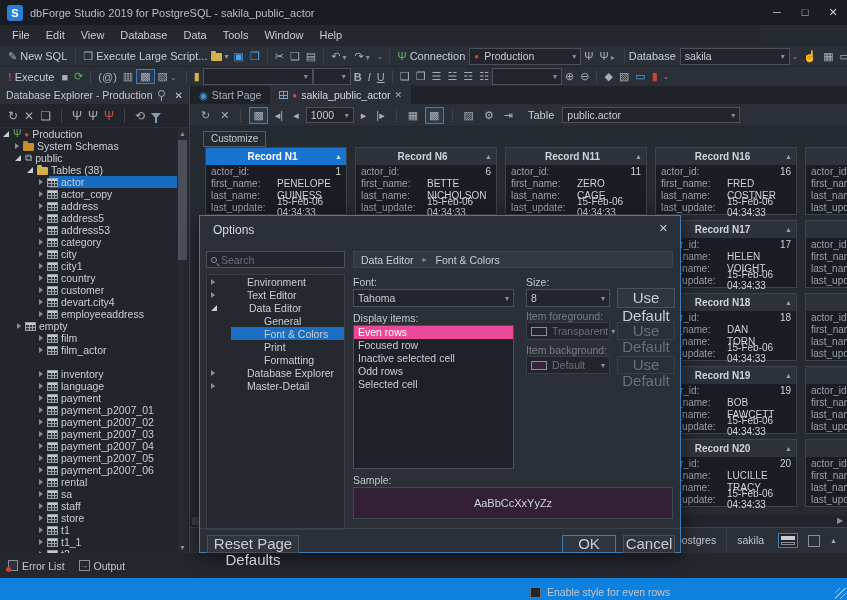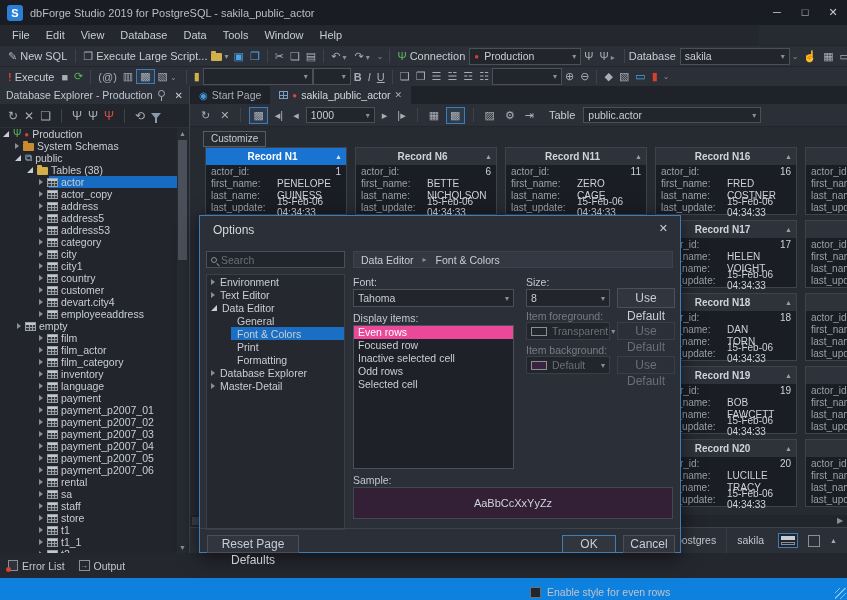--- a/index.html
+++ b/index.html
@@ -133,32 +133,32 @@
 #dlg-search input { background:transparent; border:none; outline:none; color:#c9cdd4; width:110px;
                     font-size:10.5px; font-family:inherit; }
 #dlg-search input::placeholder { color:#6a6f78; }
 #dlg-crumb { position:absolute; left:153px; top:35px; width:320px; height:17px; background:#343842;
              border:1px solid #3e424b; display:flex; align-items:center; padding:0 7px; gap:7px;
              font-size:10.5px; }
 #dlg-tree { position:absolute; left:6px; top:58px; width:139px; height:256px; border:1px solid #3a3e46;
             background:#25282f; overflow:hidden; }
 .dt-row { position:relative; display:flex; align-items:center; height:13px; font-size:10.5px; gap:4px; }
 .dt-sel { position:absolute; left:24px; right:0; top:0; bottom:0; background:#1a6fc4; }
-.dt-lab { position:relative; color:#c9cdd4; white-space:nowrap; }
+.dt-lab { position:relative; color:#c9cdd4; white-space:nowrap;margin-left:27px; }
 .dlg-label { position:absolute; font-size:10.5px; color:#c3c7cf; }
 .dlg-label.dis { color:#787d85; }
 .dselect { position:absolute; height:18px; background:#22252c; border:1px solid #4a4f59; display:flex;
            align-items:center; padding:0 4px; font-size:10.5px; color:#c9cdd4; }
 .dselect.dis { color:#6a6f78; border-color:#3a3e46; }
 .swatch { width:16px; height:9px; border:1px solid #8a8f97; margin-right:5px; flex:none; }
 #dlg-list { position:absolute; left:153px; top:109px; width:161px; height:144px; background:#1e2127;
             border:1px solid #4a4f59; overflow:hidden; }
 .li-row { height:13px; line-height:13px; padding-left:4px; font-size:10.5px; color:#c9cdd4; white-space:nowrap; }
 .li-row.sel { background:#ec4899; color:#fff; }
-.dbtn { position:absolute; background:#31353e; border:1px solid #4a4f59; color:#c9cdd4; font-size:12px;
+.dbtn { position:absolute; background:#31353e; border:1px solid #4a4f59; color:#c9cdd4; font-size:15px;
         text-align:center; }
 .dbtn.dis { color:#6a6f78; border-color:#3a3e46; background:transparent; }
 .dbtn.primary { border:1px solid #3f7cba; }
 #dlg-check { position:absolute; left:330px; top:371px; width:11px; height:11px; background:#22252c;
              border:1px solid #6a6f78; }
 #dlg-check + .dlg-label { left:347px; top:370px; color:#c0c4cb; }</style>
 </head>
 <body>
 
 <div id="titlebar">
@@ -413,27 +413,20 @@
           <span class="tlabel">film</span>
         </div>
       </div>
       <div class="trow" style="top: 216px;">
         <div class="trow-in" style="padding-left: 39px;">
           <span class="arr-c"></span>
           <span class="i-tblx"></span>
           <span class="tlabel">film_actor</span>
         </div>
       </div>
-      <div class="trow" style="top: 228px;">
-        <div class="trow-in" style="padding-left: 39px;">
-          <span class="arr-c"></span>
-          <span class="i-tblx"></span>
-          <span class="tlabel">film_category</span>
-        </div>
-      </div>
       <div class="trow" style="top: 240px;">
         <div class="trow-in" style="padding-left: 39px;">
           <span class="arr-c"></span>
           <span class="i-tblx"></span>
           <span class="tlabel">inventory</span>
         </div>
       </div>
       <div class="trow" style="top: 252px;">
         <div class="trow-in" style="padding-left: 39px;">
           <span class="arr-c"></span>
@@ -560,21 +553,21 @@
       <span class="tab-close">✕</span>
     </div>
   </div>
   <div id="datatoolbar">
     <span class="dicn blue">↻</span>
     <span class="dicn">✕</span>
     <span class="sep"></span>
     <span class="dicn tbtn-sel">▩</span>
     <span class="dicn">◂|</span>
     <span class="dicn">◂</span>
-    <div class="combo" style="width:69px;height:16px">
+    <div class="combo" style="width:48px;height:16px">
       <span>1000</span>
         <span class="car">▾</span>
     </div>
     <span class="dicn">▸</span>
     <span class="dicn">|▸</span>
     <span class="sep"></span>
     <span class="dicn">▦</span>
     <span class="dicn tbtn-sel">▩</span>
     <span class="sep"></span>
     <span class="dicn dim">▨</span>

